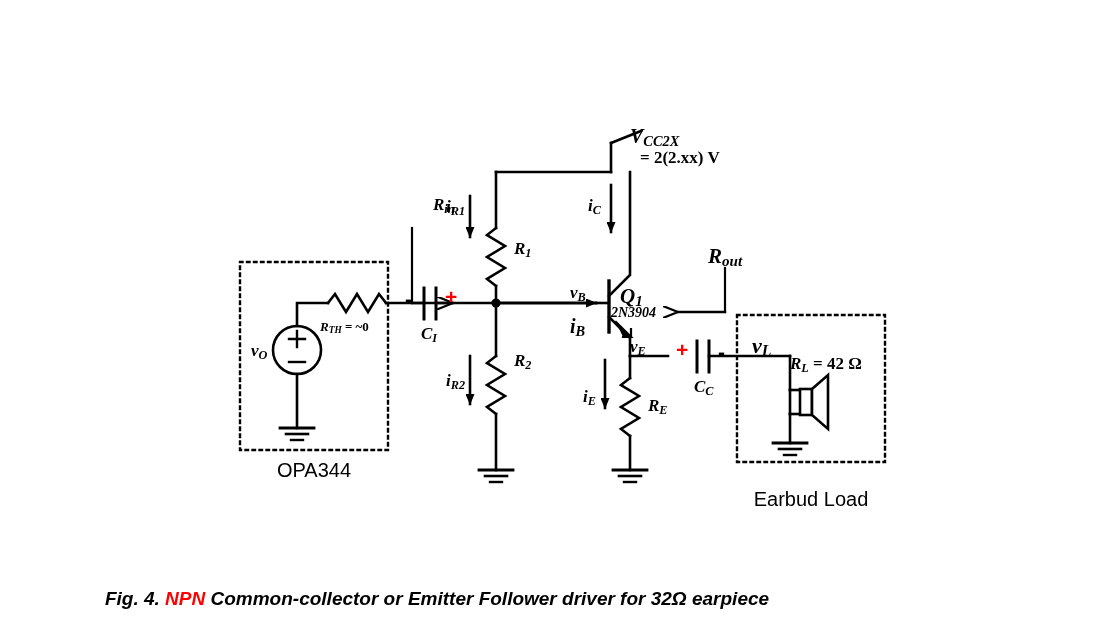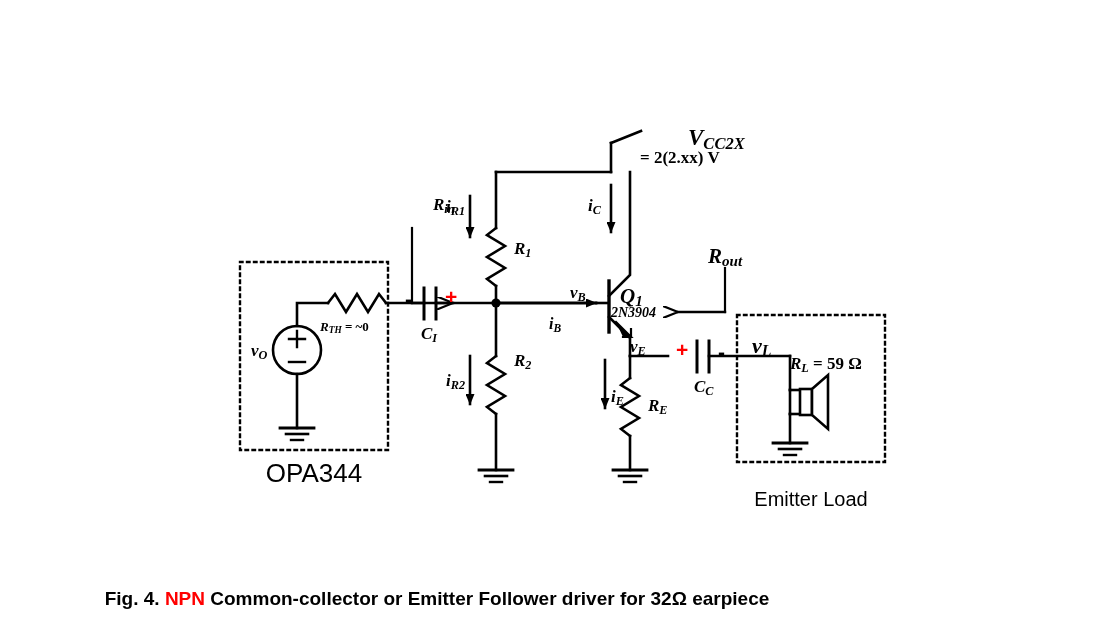--- a/index.html
+++ b/index.html
@@ -59,20 +59,21 @@
   .plus { color: #ff0000; }
   .minus { color: #000000; }
   #caption {
     position: absolute;
     left: 0;
     top: 588px;
     width: 874px;
     text-align: center;
     font-family: "Liberation Sans", sans-serif;
     font-weight: bold;
+    font-style: italic;
     font-size: 19px;
     color: #000000;
     white-space: nowrap;
   }
   #caption .npn { color: #ff0000; }
 </style>
 </head>
 <body>
 
 <div id="page">
@@ -192,21 +193,21 @@
   </svg>
 
   <div class="lbl" style="left:251px; top:342px; font-size:17px;">
     <span>v</span><span class="sub">O</span>
   </div>
 
   <div class="lbl" style="left:320px; top:320px; font-size:13px;">
     <span>R</span><span class="sub">TH</span><span class="up"> = ~0</span>
   </div>
 
-  <div class="boxcap" style="left:240px; top:458px; width:148px; font-size:26px;">
+  <div class="boxcap" style="left:240px; top:458px; width:148px; font-size:20px;">
     <div>OPA344</div>
   </div>
 
   <div class="polarity minus" style="left:405px; top:288px; font-size:21px;">-</div>
   <div class="polarity plus" style="left:445px; top:286px; font-size:21px;">+</div>
 
   <div class="lbl" style="left:421px; top:325px; font-size:17px;">
     <span>C</span><span class="sub">I</span>
   </div>
 
@@ -227,30 +228,30 @@
   </div>
 
   <div class="lbl" style="left:514px; top:352px; font-size:17px;">
     <span>R</span><span class="sub">2</span>
   </div>
 
   <div class="lbl" style="left:588px; top:197px; font-size:17px;">
     <span>i</span><span class="sub">C</span>
   </div>
 
-  <div class="lbl" style="left:688px; top:126px; font-size:23px;">
+  <div class="lbl" style="left:630px; top:126px; font-size:20px;">
     <span>V</span><span class="sub">CC2X</span>
   </div>
   <div class="lbl" style="left:640px; top:149px; font-size:17px; font-style:normal;">= 2(2.xx) V</div>
 
   <div class="lbl" style="left:570px; top:284px; font-size:17px;">
     <span>v</span><span class="sub">B</span>
   </div>
 
-  <div class="lbl" style="left:549px; top:316px; font-size:16px;">
+  <div class="lbl" style="left:570px; top:316px; font-size:20px;">
     <span>i</span><span class="sub">B</span>
   </div>
 
   <div class="lbl" style="left:620px; top:286px; font-size:21px;">
     <span>Q</span><span class="sub">1</span>
   </div>
 
   <div class="lbl" style="left:611px; top:306px; font-size:14px;">2N3904</div>
 
   <div class="lbl" style="left:708px; top:246px; font-size:21px;">
@@ -261,37 +262,37 @@
     <span>v</span><span class="sub">E</span>
   </div>
 
   <div class="polarity plus" style="left:676px; top:339px; font-size:21px;">+</div>
   <div class="polarity minus" style="left:718px; top:341px; font-size:21px;">-</div>
 
   <div class="lbl" style="left:694px; top:378px; font-size:17px;">
     <span>C</span><span class="sub">C</span>
   </div>
 
-  <div class="lbl" style="left:583px; top:388px; font-size:17px;margin-left:28px;">
+  <div class="lbl" style="left:583px; top:388px; font-size:17px;">
     <span>i</span><span class="sub">E</span>
   </div>
 
   <div class="lbl" style="left:648px; top:397px; font-size:17px;">
     <span>R</span><span class="sub">E</span>
   </div>
 
   <div class="lbl" style="left:752px; top:335px; font-size:22px;">
     <span>v</span><span class="sub">L</span>
   </div>
 
   <div class="lbl" style="left:790px; top:355px; font-size:17px;">
-    <span>R</span><span class="sub">L</span><span class="up"> = 59 Ω</span>
+    <span>R</span><span class="sub">L</span><span class="up"> = 42 Ω</span>
   </div>
 
   <div class="boxcap" style="left:735px; top:487px; width:152px; font-size:20px;">
-    <div>Emitter Load</div>
+    <div>Earbud Load</div>
   </div>
 
   <div id="caption">
     <span>Fig. 4. </span><span class="npn">NPN</span><span> Common-collector or Emitter Follower driver for 32Ω earpiece</span>
   </div>
 
 </div>
 
 </body></html>

